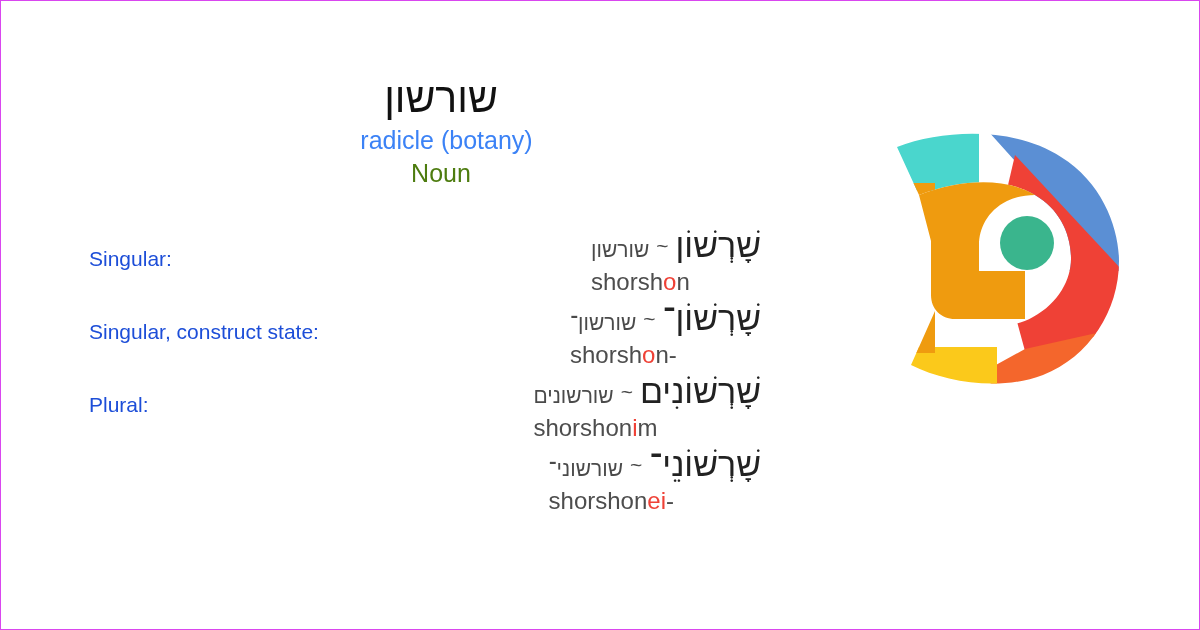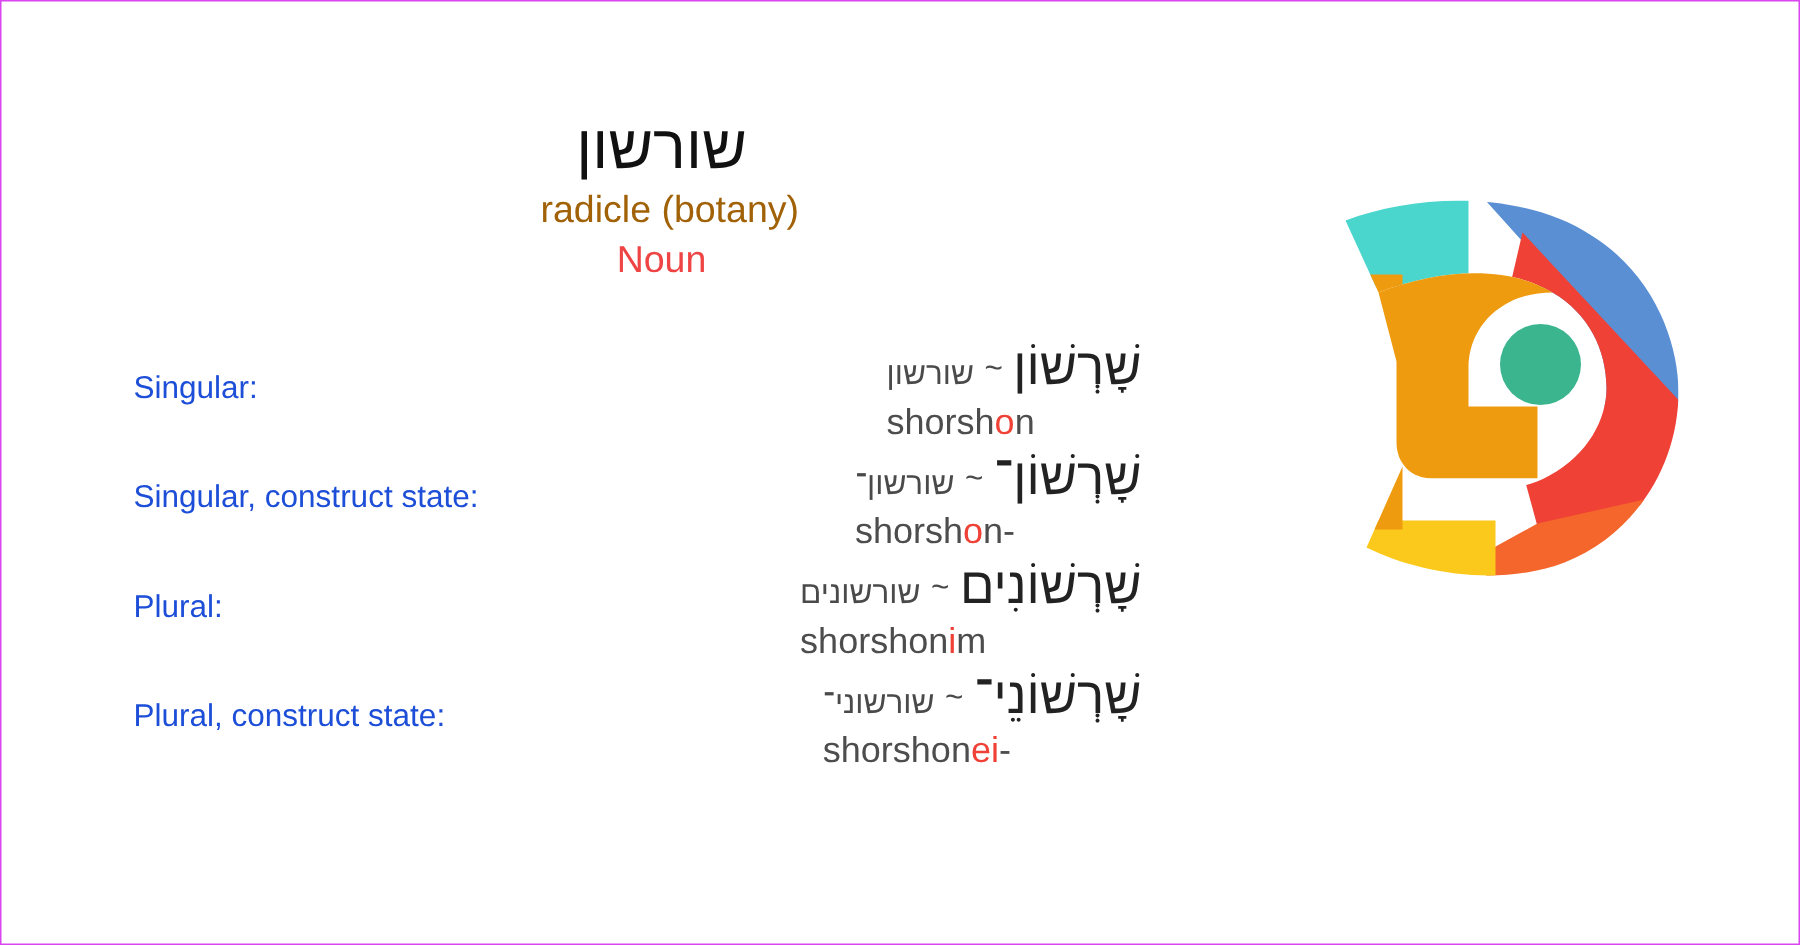--- a/index.html
+++ b/index.html
@@ -35,28 +35,28 @@
     font-size: 41px;
     line-height: 50px;
     color: #111111;
     font-weight: 400;
     direction: rtl;
     unicode-bidi: isolate;
   }
   #meaning {
     font-size: 25px;
     line-height: 34px;
-    color: #a16207;
+    color: #3b82f6;
     font-weight: 400;
     margin-left: 11px;
   }
   #part-of-speech {
     font-size: 25px;
     line-height: 33px;
-    color: #ef4444;
+    color: #4d7c0f;
     font-weight: 400;
   }
 
   
   #table {
     position: absolute;
     left: 0;
     top: 222px;
     width: 880px;
   }
@@ -162,21 +162,20 @@
 
     <div class="row">
       <div class="row-label">Plural:</div>
       <div class="row-forms">
         <div class="form-line"><span class="form-voc">שָׁרְשׁוֹנִים</span><span class="form-sep">~</span><span class="form-plain">שורשונים</span></div>
         <div class="translit"><span>shorshon</span><span class="stress">i</span><span>m</span></div>
       </div>
     </div>
 
     <div class="row">
-      <div class="row-label">Plural, construct state:</div>
       <div class="row-forms">
         <div class="form-line"><span class="form-voc">שָׁרְשׁוֹנֵי־</span><span class="form-sep">~</span><span class="form-plain">שורשוני־</span></div>
         <div class="translit"><span>shorshon</span><span class="stress">ei</span><span>-</span></div>
       </div>
     </div>
 
   </div>
 
   <div id="brand">
     <svg id="logo-svg" viewBox="0 0 248 272" xmlns="http://www.w3.org/2000/svg">

